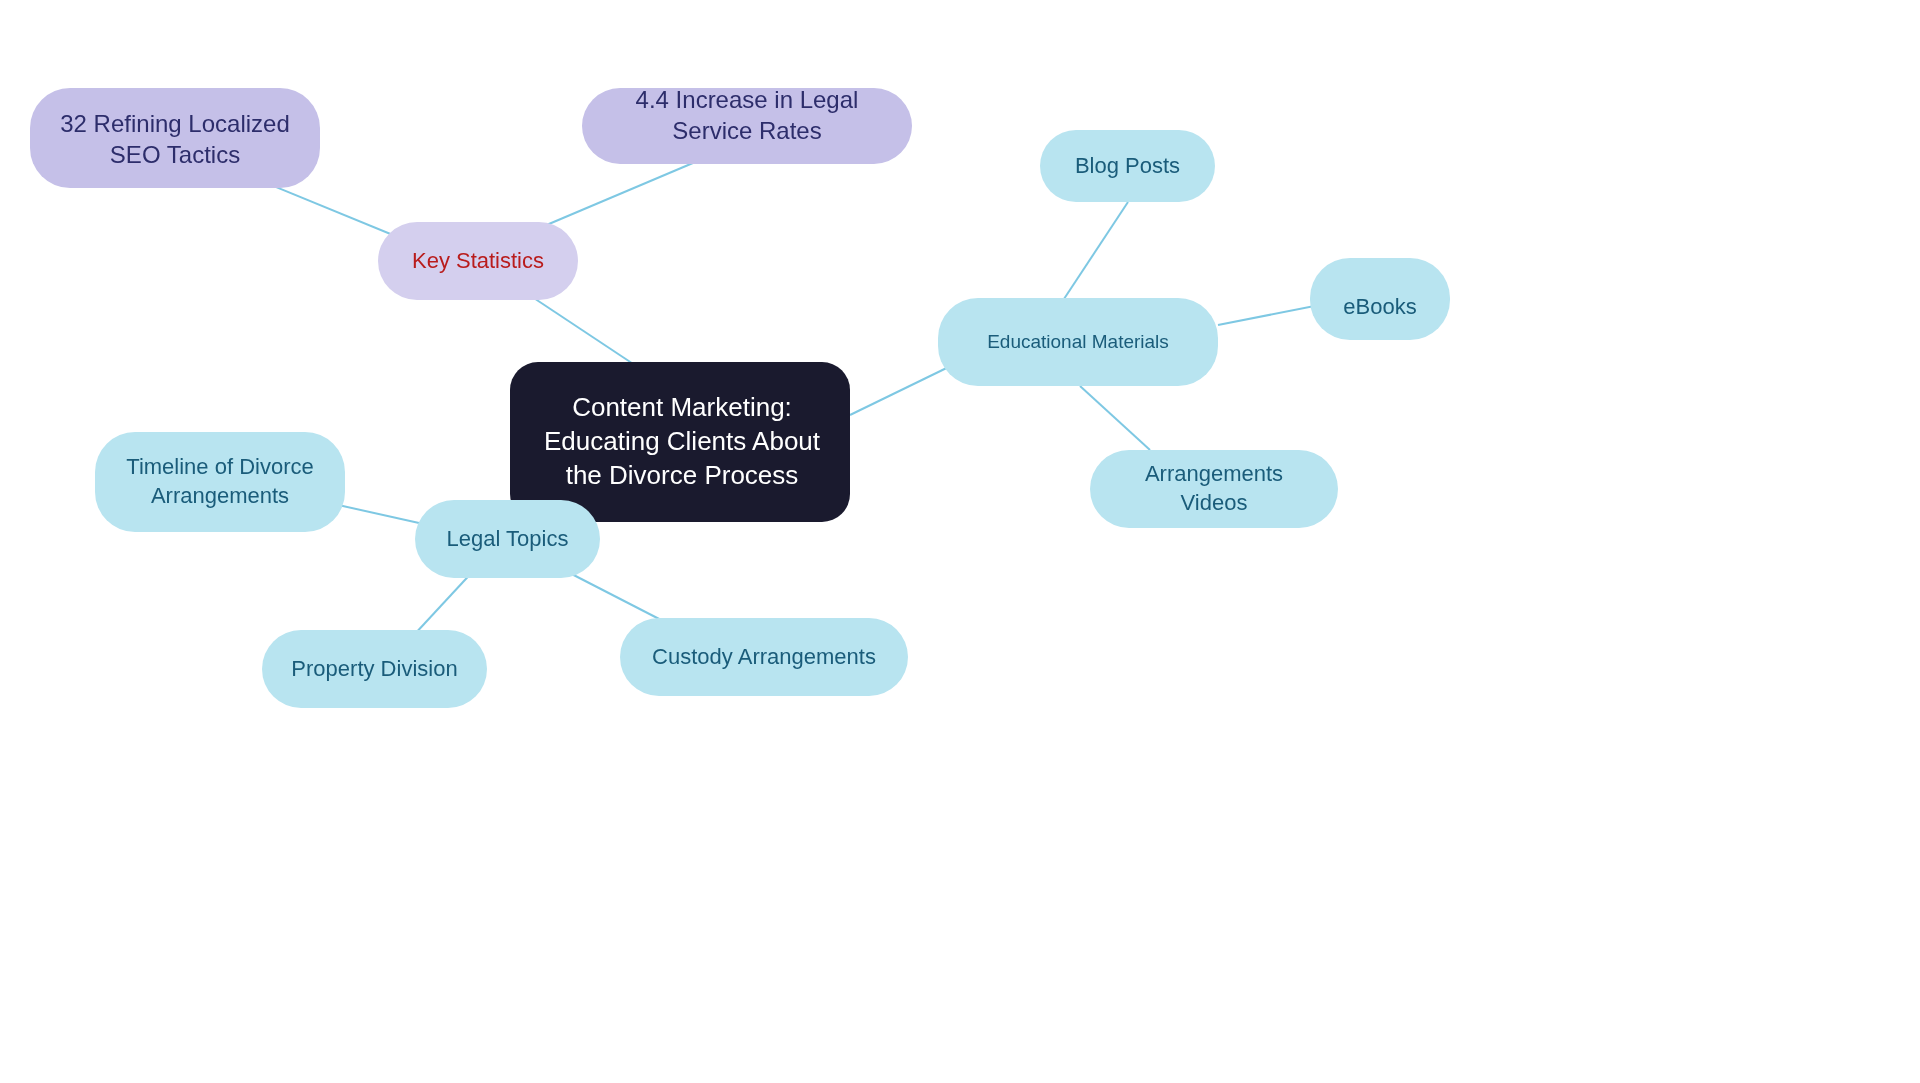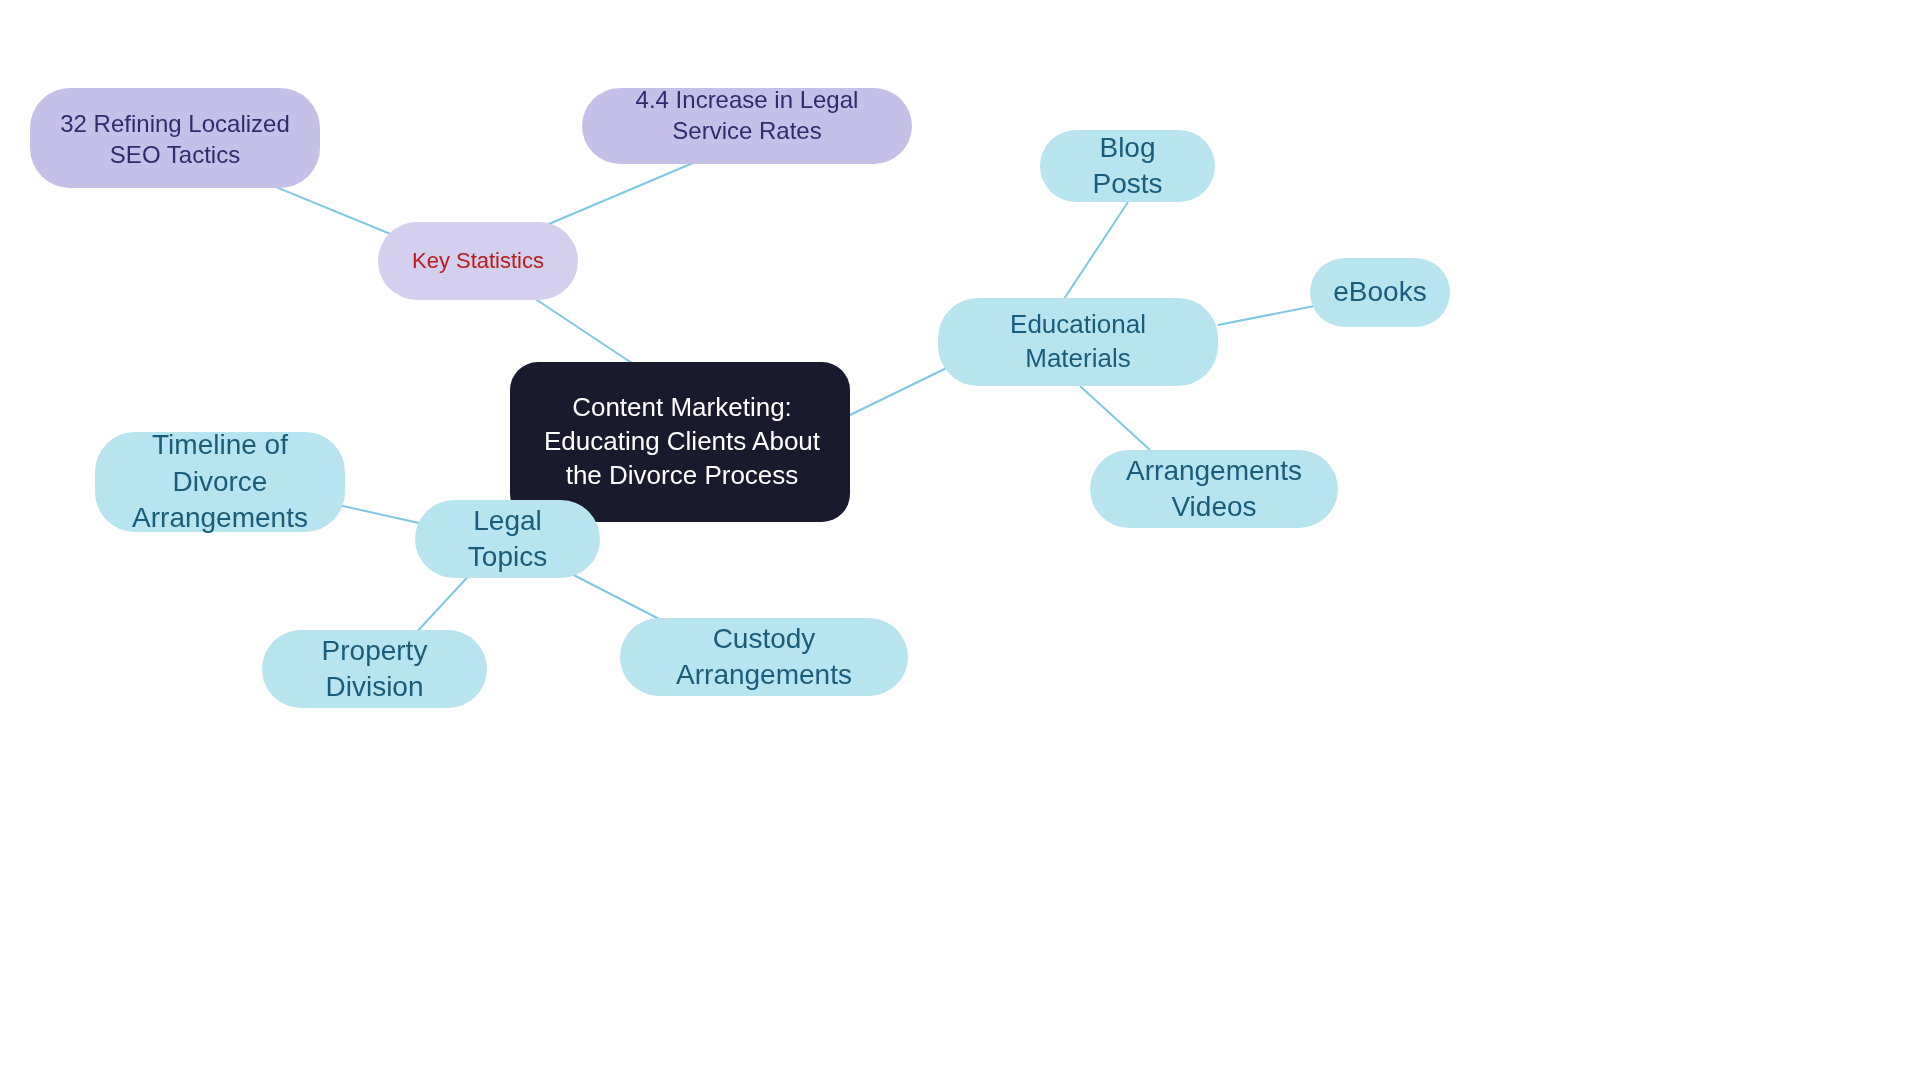--- a/index.html
+++ b/index.html
@@ -57,29 +57,29 @@
       background: #d4cfee;
       color: #b91c1c;
       font-size: 22px;
       font-weight: 500;
       border-radius: 40px;
     }
 
     .node-cyan {
       background: #b8e4f0;
       color: #1a5c7a;
-      font-size: 28px;
+      font-size: 22px;
       font-weight: 400;
       border-radius: 40px;
     }
 
     .node-cyan-large {
       background: #b8e4f0;
       color: #1a5c7a;
-      font-size: 26px;
+      font-size: 19px;
       font-weight: 500;
       border-radius: 40px;
     }
   </style>
 </head>
 <body>
 
 <svg class="connections">
 
   <line x1="680" y1="395" x2="478" y2="261" stroke="#7ec8e3" stroke-width="2"></line>
@@ -138,19 +138,19 @@
 </div>
 
 <div class="node node-cyan-large" style="left: 938px; top: 298px; width: 280px; height: 88px;">
   <span>Educational Materials</span>
 </div>
 
 <div class="node node-cyan" style="left: 1040px; top: 130px; width: 175px; height: 72px;">
   <span>Blog Posts</span>
 </div>
 
-<div class="node node-cyan" style="left: 1310px; top: 258px; width: 140px; height: 69px;">
+<div class="node node-cyan" style="left: 1310px; top: 258px; width: 140px; height: 82px; align-items: flex-end;">
   <span>eBooks</span>
 </div>
 
 <div class="node node-cyan" style="left: 1090px; top: 450px; width: 248px; height: 78px;">
   <span>Arrangements Videos</span>
 </div>
 
 </body></html>

